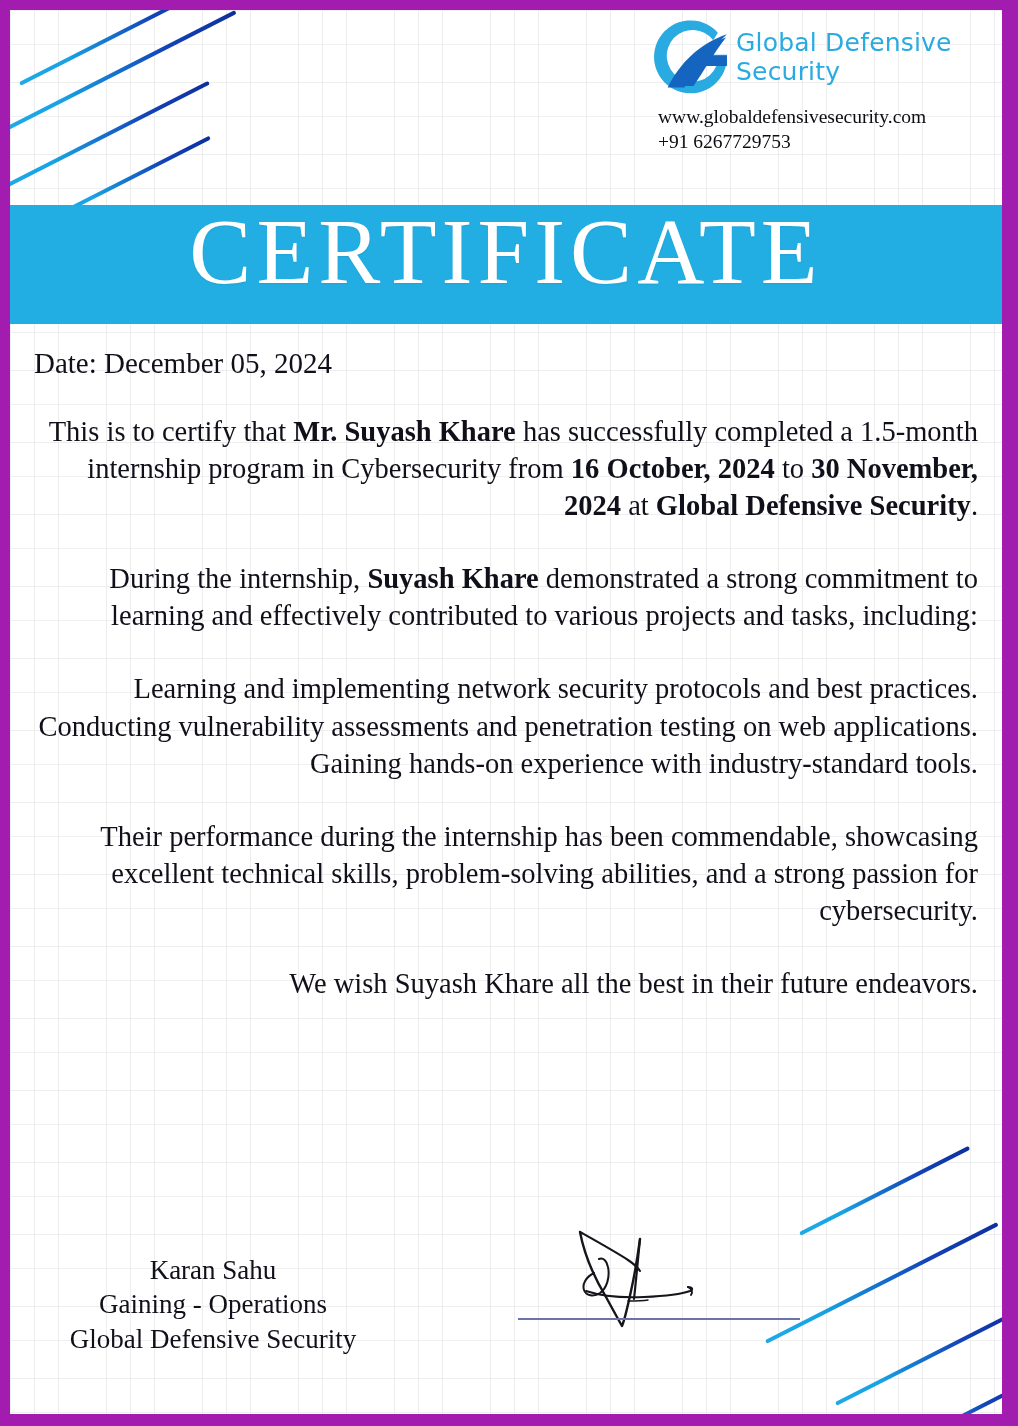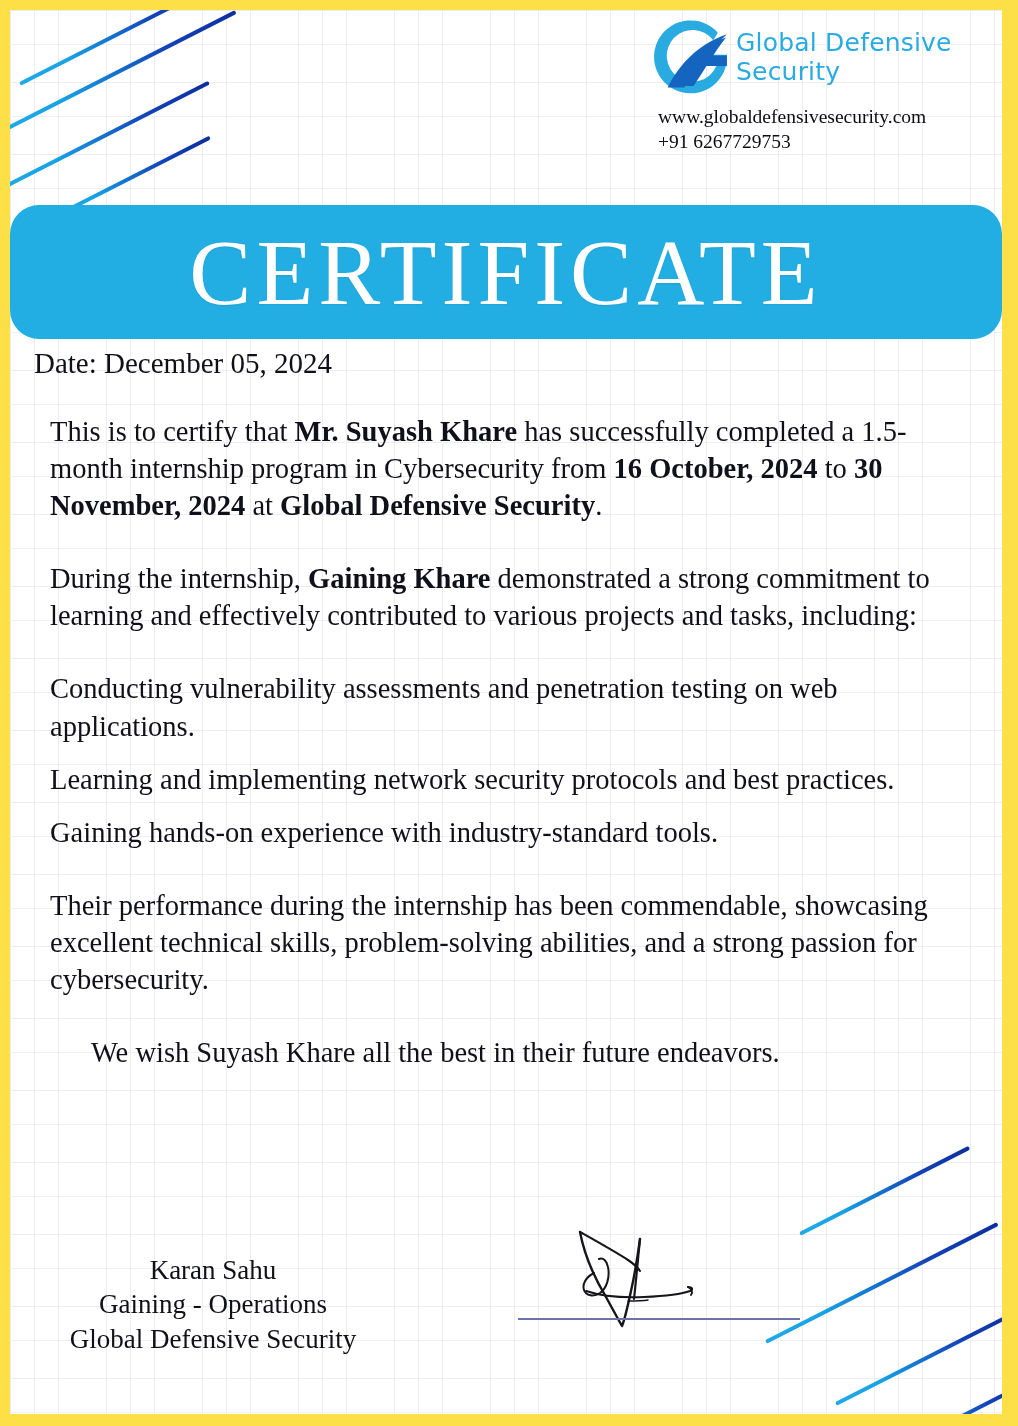--- a/index.html
+++ b/index.html
@@ -4,21 +4,21 @@
 <style>
   html, body {
     margin: 0;
     padding: 0;
     background: #15151b;
   }
   #page {
     position: relative;
     width: 1018px;
     height: 1426px;
-    background: #fde047;
+    background: #a21caf;
     overflow: hidden;
     font-family: "Liberation Serif", serif;
   }
   
   #paper {
     position: absolute;
     left: 10px;
     top: 10px;
     width: 992px;
     height: 1404px;
@@ -105,26 +105,25 @@
     line-height: 1.30;
     white-space: nowrap;
   }
 
   
   #banner {
     position: absolute;
     left: 0;
     top: 195px;
     width: 992px;
-    height: 134px;
+    height: 119px;
     background: #22aee2;
     display: flex;
-    align-items: center;
+    align-items: flex-start;
     justify-content: center;
-    border-radius: 29px;
   }
   #banner-title {
     font-family: "Liberation Serif", serif;
     color: #ffffff;
     font-size: 93px;
     letter-spacing: 5px;
     line-height: 1;
     font-weight: 400;
     text-shadow: 0 1px 2px rgba(0,0,0,0.07);
   }
@@ -139,24 +138,24 @@
     box-sizing: border-box;
     color: #10101a;
   }
   #date-line {
     font-size: 29px;
     line-height: 1.25;
     margin-top: 10px;
     padding-right: 4px;
   }
   .para {
-    text-align: left;
+    text-align: right;
     font-size: 28.5px;
     line-height: 1.30;
-    margin: 16px;
+    margin: 0;
   }
   #para-intro { margin-top: 32px; }
   #para-during { margin-top: 36px; }
   #list-block { margin-top: 36px; }
   #para-performance { margin-top: 36px; }
   #para-wish { margin-top: 36px; padding-left: 41px; }
   .para b { font-weight: 700; }
 
   
   #footer {
@@ -242,26 +241,26 @@
 
     <div id="body-area">
 
       <div id="date-line">Date: December 05, 2024</div>
 
       <p class="para" id="para-intro">
         <span>This is to certify that </span><b>Mr. Suyash Khare</b><span> has successfully completed a 1.5-month internship program in Cybersecurity from </span><b>16 October, 2024</b><span> to </span><b>30 November, 2024</b><span> at </span><b>Global Defensive Security</b><span>.</span>
       </p>
 
       <p class="para" id="para-during">
-        <span>During the internship, </span><b>Gaining Khare</b><span> demonstrated a strong commitment to learning and effectively contributed to various projects and tasks, including:</span>
+        <span>During the internship, </span><b>Suyash Khare</b><span> demonstrated a strong commitment to learning and effectively contributed to various projects and tasks, including:</span>
       </p>
 
       <div id="list-block">
+        <p class="para">Learning and implementing network security protocols and best practices.</p>
         <p class="para">Conducting vulnerability assessments and penetration testing on web applications.</p>
-        <p class="para">Learning and implementing network security protocols and best practices.</p>
         <p class="para">Gaining hands-on experience with industry-standard tools.</p>
       </div>
 
       <p class="para" id="para-performance">Their performance during the internship has been commendable, showcasing excellent technical skills, problem-solving abilities, and a strong passion for cybersecurity.</p>
 
       <p class="para" id="para-wish">We wish Suyash Khare all the best in their future endeavors.</p>
     </div>
 
     <div id="footer">
       <div id="signer-block">

